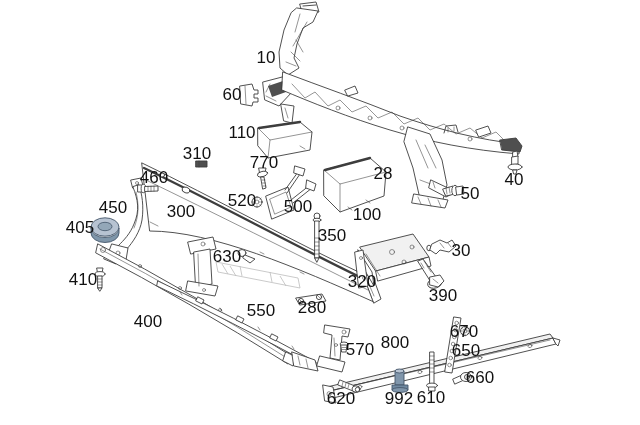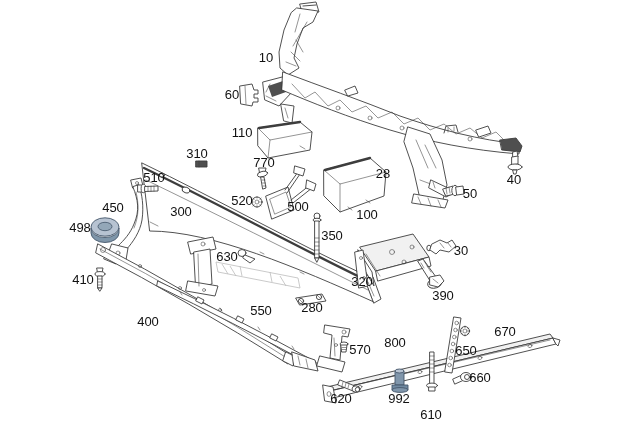--- a/index.html
+++ b/index.html
@@ -3,21 +3,21 @@
 <meta charset="utf-8">
 <style>
   html,body{margin:0;padding:0;background:#fff;}
   .stage{
     position:relative;width:640px;height:425px;background:#ffffff;overflow:hidden;
     font-family:"Liberation Sans", sans-serif;
   }
   .stage svg{position:absolute;left:0;top:0;}
   .lbl{
     position:absolute;transform:translate(-50%,-50%);
-    font-size:13px;color:#111;white-space:nowrap;line-height:1;
+    font-size:17px;color:#111;white-space:nowrap;line-height:1;
     letter-spacing:0px;
   }
   
   .pa{fill:#ffffff;stroke:#3d3d3d;stroke-width:.9;stroke-linejoin:round;stroke-linecap:round;}
   .ln{fill:none;stroke:#3d3d3d;stroke-width:.9;stroke-linejoin:round;stroke-linecap:round;}
   .thin{stroke-width:.55;}
   .thick{stroke-width:2.4;}
   .shade{fill:#f1f1f1;}
   .dark{fill:#4f4f4f;}
   .ghost{stroke:#bdbdbd;fill:none;stroke-width:.8;}
@@ -326,40 +326,40 @@
   </g>
 
 </svg>
 
   <div class="lbl" style="left:266px;top:57px">10</div>
   <div class="lbl" style="left:232px;top:94px">60</div>
   <div class="lbl" style="left:242px;top:132px">110</div>
   <div class="lbl" style="left:197px;top:153px">310</div>
   <div class="lbl" style="left:264px;top:162px">770</div>
   <div class="lbl" style="left:383px;top:173px">28</div>
-  <div class="lbl" style="left:154px;top:177px">510</div>
+  <div class="lbl" style="left:154px;top:177px">460</div>
   <div class="lbl" style="left:514px;top:179px">40</div>
   <div class="lbl" style="left:470px;top:193px">50</div>
   <div class="lbl" style="left:242px;top:200px">520</div>
   <div class="lbl" style="left:298px;top:206px">500</div>
   <div class="lbl" style="left:113px;top:207px">450</div>
   <div class="lbl" style="left:181px;top:211px">300</div>
   <div class="lbl" style="left:367px;top:214px">100</div>
-  <div class="lbl" style="left:80px;top:227px">498</div>
+  <div class="lbl" style="left:80px;top:227px">405</div>
   <div class="lbl" style="left:332px;top:235px">350</div>
   <div class="lbl" style="left:461px;top:250px">30</div>
   <div class="lbl" style="left:227px;top:256px">630</div>
   <div class="lbl" style="left:83px;top:279px">410</div>
   <div class="lbl" style="left:362px;top:281px">320</div>
   <div class="lbl" style="left:443px;top:295px">390</div>
   <div class="lbl" style="left:312px;top:307px">280</div>
   <div class="lbl" style="left:261px;top:310px">550</div>
   <div class="lbl" style="left:148px;top:321px">400</div>
-  <div class="lbl" style="left:505px;top:331px">670</div>
+  <div class="lbl" style="left:464px;top:331px">670</div>
   <div class="lbl" style="left:395px;top:342px">800</div>
   <div class="lbl" style="left:360px;top:349px">570</div>
   <div class="lbl" style="left:466px;top:350px">650</div>
   <div class="lbl" style="left:480px;top:377px">660</div>
   <div class="lbl" style="left:341px;top:398px">620</div>
   <div class="lbl" style="left:399px;top:398px">992</div>
-  <div class="lbl" style="left:431px;top:414px">610</div>
+  <div class="lbl" style="left:431px;top:397px">610</div>
 
 </div>
 
 </body></html>

